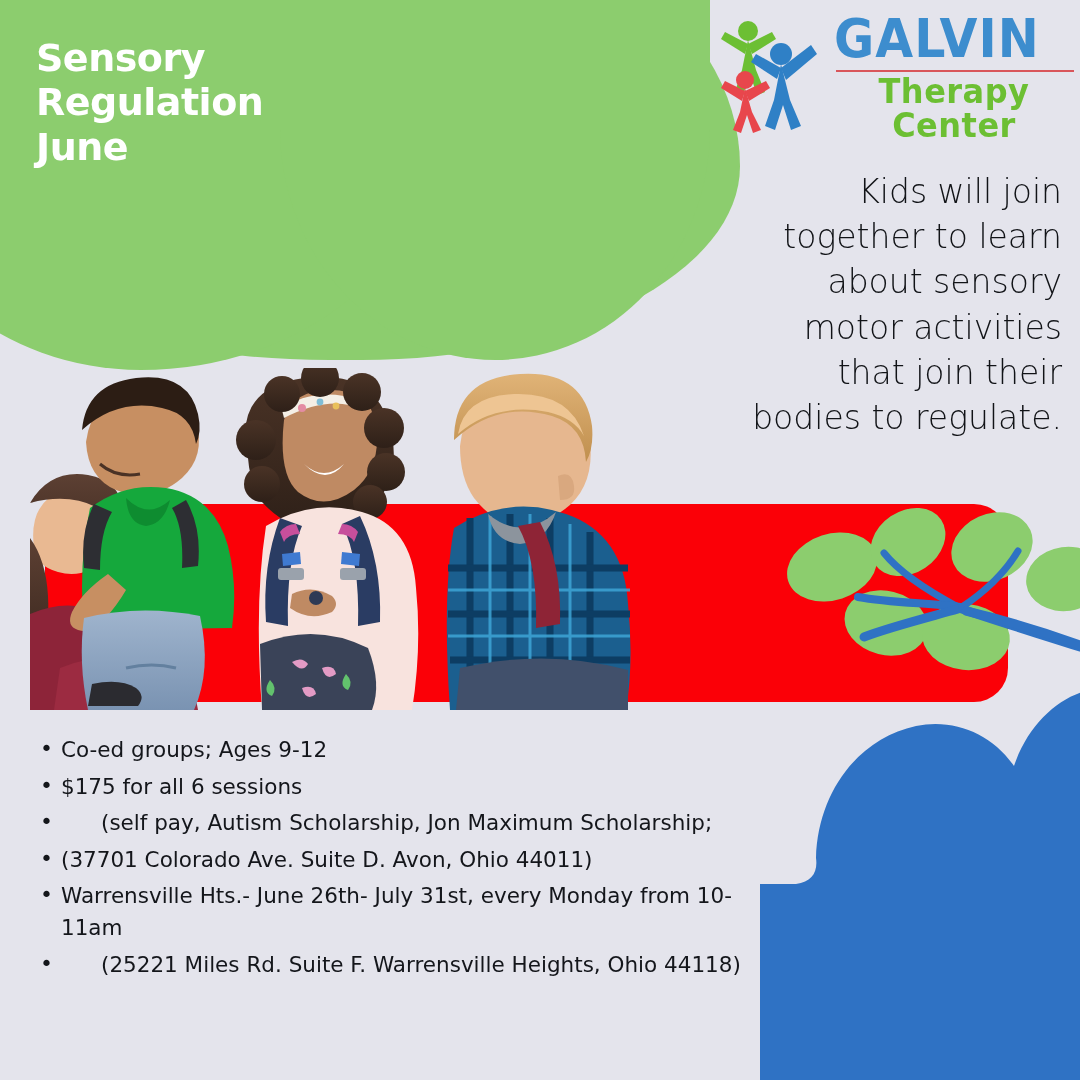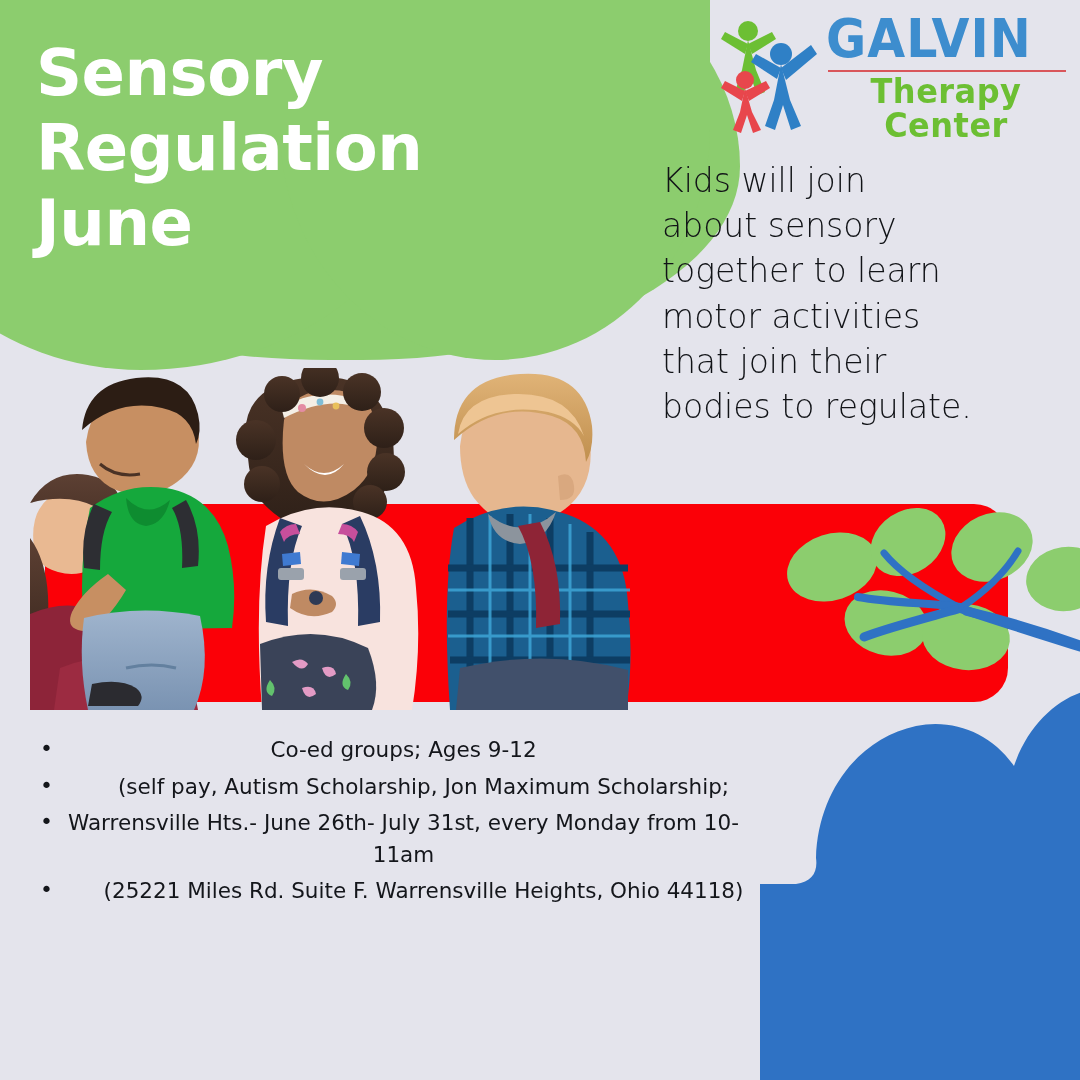--- a/index.html
+++ b/index.html
@@ -45,38 +45,38 @@
 
   
   .title{
     position:absolute;
     left:36px;top:36px;
     width:560px;
     z-index:5;
     color:#ffffff;
     font-family:"DejaVu Sans", sans-serif;
     font-weight:bold;
-    font-size:64px;
+    font-size:38px;
     line-height:1.17;
     letter-spacing:-0.5px;
   }
   .title-line{display:block;}
 
   
   .logo{
     position:absolute;
     right:14px;top:16px;
     width:348px;height:122px;
     z-index:6;
     display:flex;
     align-items:center;
   }
   .logo-figures{width:104px;height:118px;flex:0 0 104px;}
   .logo-words{
-    margin-left:4px;
+    margin-left:12px;
     display:flex;flex-direction:column;
     justify-content:center;
     width:244px;
   }
   .logo-galvin{
     font-family:"DejaVu Sans", sans-serif;
     font-weight:bold;
     font-size:49px;
     color:#3d8dce;
     letter-spacing:1px;
@@ -97,28 +97,28 @@
     letter-spacing:0.5px;
     line-height:1;
     text-align:center;
     transform:scaleY(1.08);
     transform-origin:center;
   }
 
   
   .description{
     position:absolute;
-    left:662px;top:158px;
+    left:662px;top:169px;
     width:400px;
     z-index:5;
     font-family:"DejaVu Sans", sans-serif;
     font-size:33px;
     line-height:1.37;
     color:#111317;
-    text-align:left;
+    text-align:right;
     font-weight:300;
   }
   .desc-line{display:block;}
 
   
   .red-band{
     position:absolute;
     left:45px;top:504px;
     width:963px;height:198px;
     background:#fb0007;
@@ -161,21 +161,20 @@
     font-family:"DejaVu Sans", sans-serif;
     font-size:21.5px;
     line-height:1.47;
     color:#14161b;
     font-weight:400;
   }
   .bullets li{
     position:relative;
     padding-left:27px;
     margin:0 0 5px 0;
-    text-align:center;
   }
   .bullets li::before{
     content:"\2022";
     position:absolute;
     left:6px;top:-1px;
     font-size:22px;
     color:#14161b;
   }
   .bullets li.indent .txt{ padding-left:40px; display:inline-block; }
 </style>
@@ -220,22 +219,22 @@
     </svg>
     <div class="logo-words">
       <div class="logo-galvin">GALVIN</div>
       <div class="logo-rule"></div>
       <div class="logo-therapy">Therapy Center</div>
     </div>
   </div>
 
   <div class="description">
     <span class="desc-line">Kids will join</span>
+    <span class="desc-line">together to learn</span>
     <span class="desc-line">about sensory</span>
-    <span class="desc-line">together to learn</span>
     <span class="desc-line">motor activities</span>
     <span class="desc-line">that join their</span>
     <span class="desc-line">bodies to regulate.</span>
   </div>
 
   <div class="red-band"></div>
 
   <svg class="photo" viewBox="0 0 660 342">
     <defs>
       <linearGradient id="hairA" x1="0" y1="0" x2="0" y2="1">
@@ -385,19 +384,21 @@
   </svg>
 
   <svg class="blue-blob" viewBox="0 0 330 430">
     <path d="M330 0 C300 6, 268 34, 254 76 C232 44, 194 28, 156 36
              C100 48, 58 100, 56 168 C58 182, 52 192, 36 194
              L0 194 L0 430 L330 430 Z" fill="#2f72c4"></path>
   </svg>
 
   <ul class="bullets">
     <li><span class="txt">Co-ed groups; Ages 9-12</span></li>
+    <li><span class="txt">$175 for all 6 sessions</span></li>
     <li class="indent"><span class="txt">(self pay, Autism Scholarship, Jon Maximum Scholarship;</span></li>
+    <li><span class="txt">(37701 Colorado Ave. Suite D. Avon, Ohio 44011)</span></li>
     <li><span class="txt">Warrensville Hts.- June 26th- July 31st, every Monday from 10-11am</span></li>
     <li class="indent"><span class="txt">(25221 Miles Rd. Suite F. Warrensville Heights, Ohio 44118)</span></li>
 
   </ul>
 
 </div>
 
 </body></html>

